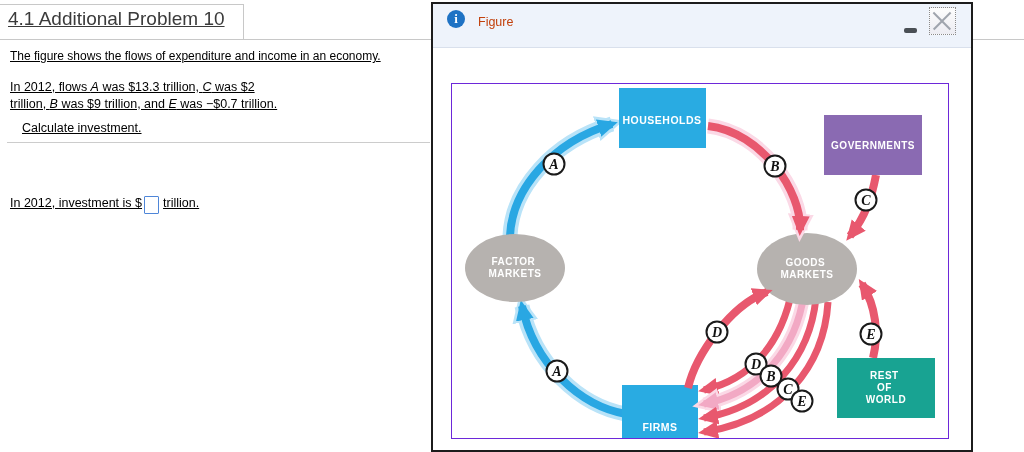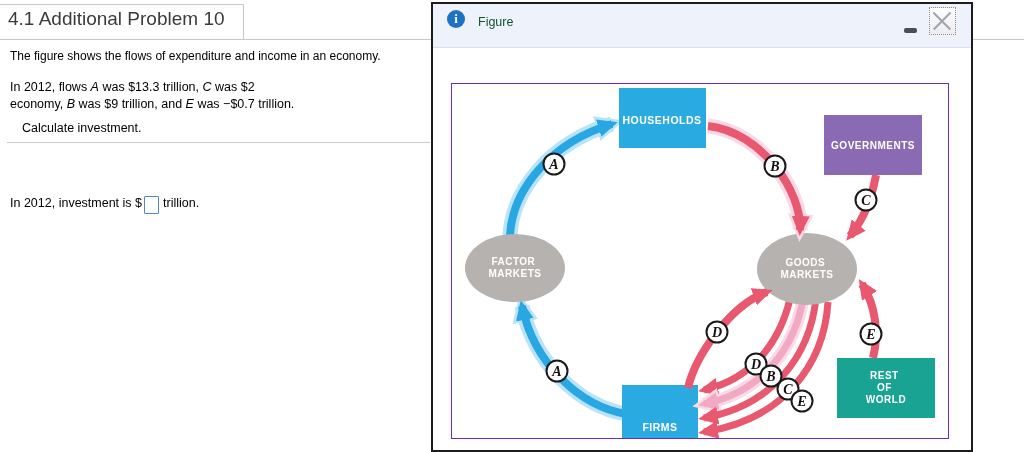--- a/index.html
+++ b/index.html
@@ -1,39 +1,39 @@
 <!DOCTYPE html>
 <html><head>
 <meta charset="utf-8">
 <style>
   html,body{margin:0;padding:0;}
   body{width:1024px;height:452px;position:relative;background:#ffffff;overflow:hidden;
        font-family:"Liberation Sans",sans-serif;color:#000;}
-  .abs{position:absolute;}
+  .abs{position:absolute;text-decoration:underline;}
 
   
   .page-title{left:8px;top:8px;font-size:19px;color:#3b3b3b;}
   .line{background:#c8c8c8;}
   .intro{left:10px;top:49px;font-size:12px;}
   .given{left:10px;top:79px;font-size:12.5px;line-height:16.5px;}
   .task{left:22px;top:121px;font-size:12.5px;}
   .divider{left:7px;top:142px;width:423px;height:1px;background:#cccccc;}
   .answer-row{left:10px;top:154px;font-size:12.5px;display:flex;align-items:flex-start;margin-top:42px;}
   .answer-input{width:13px;height:16px;border:1.5px solid #4f86d8;border-radius:1px;
                 margin:0 4px 0 2px;padding:0;background:#fff;}
 
   
   .modal{left:431px;top:2px;width:542px;height:450px;border:2px solid #1c1c1c;
          background:#ffffff;box-sizing:border-box;}
   .modal-header{position:absolute;left:0;top:0;width:538px;height:43px;background:#eef3fb;
                 border-bottom:1px solid #d9e0ec;}
   .info-badge{position:absolute;left:14px;top:6px;width:18px;height:18px;border-radius:50%;
               background:#1e72c4;color:#fff;font-family:"Liberation Serif",serif;
               font-weight:bold;font-size:13px;text-align:center;line-height:18px;}
-  .modal-title{position:absolute;left:45px;top:11px;font-size:12.5px;color:#14532d;}
+  .modal-title{position:absolute;left:45px;top:11px;font-size:12.5px;color:#c2410c;}
   .btn-min{position:absolute;left:471px;top:24px;width:13px;height:5px;background:#4a4f55;border-radius:2px;cursor:pointer;}
   .btn-close{position:absolute;left:496px;top:3px;width:25px;height:26px;border:1px dotted #8a8a8a;
              background:linear-gradient(#fdfdfd,#ececf2);cursor:pointer;}
   .xline{position:absolute;left:0px;top:12px;width:24px;height:1.6px;background:#9fa4ad;}
   .x1{transform:rotate(45deg);}
   .x2{transform:rotate(-45deg);}
 
   .figure-area{left:18px;top:79px;width:496px;height:354px;border:1px solid #6d28d9;background:#fff;}
 
   
@@ -43,21 +43,21 @@
 </head>
 <body>
 
 <div class="abs line" style="left:0;top:4px;width:244px;height:1px;"></div>
 <div class="abs line" style="left:243px;top:4px;width:1px;height:35px;"></div>
 <div class="abs line" style="left:0;top:39px;width:431px;height:1px;"></div>
 <div class="abs line" style="left:973px;top:39px;width:51px;height:1px;"></div>
 
 <div class="abs page-title">4.1 Additional Problem 10</div>
 <div class="abs intro">The figure shows the flows of expenditure and income in an economy.</div>
-<div class="abs given"><span>In 2012, flows </span><i>A</i><span> was $13.3 trillion, </span><i>C</i><span> was $2</span><br><span>economy, </span><i>B</i><span> was $9 trillion, and </span><i>E</i><span> was −$0.7 trillion.</span></div>
+<div class="abs given"><span>In 2012, flows </span><i>A</i><span> was $13.3 trillion, </span><i>C</i><span> was $2</span><br><span>trillion, </span><i>B</i><span> was $9 trillion, and </span><i>E</i><span> was −$0.7 trillion.</span></div>
 <div class="abs task">Calculate investment.</div>
 <div class="abs divider"></div>
 <div class="abs answer-row">
   <span>In 2012, investment is $</span>
   <input class="answer-input" value="" style="">
   <span>trillion.</span>
 </div>
 
 <div class="abs modal">
   <div class="modal-header">

